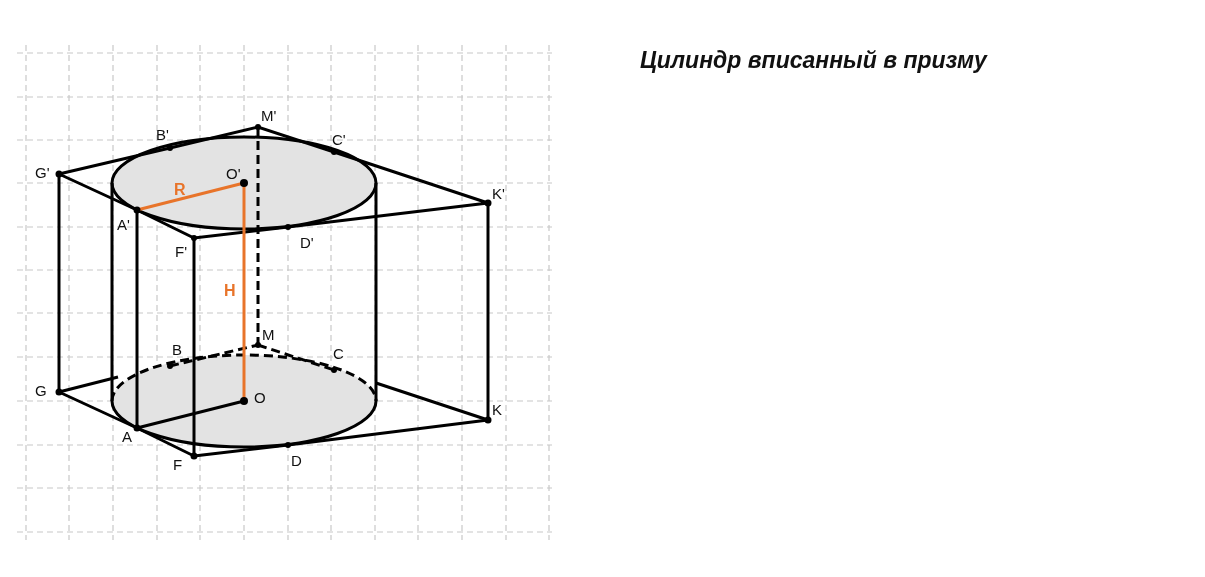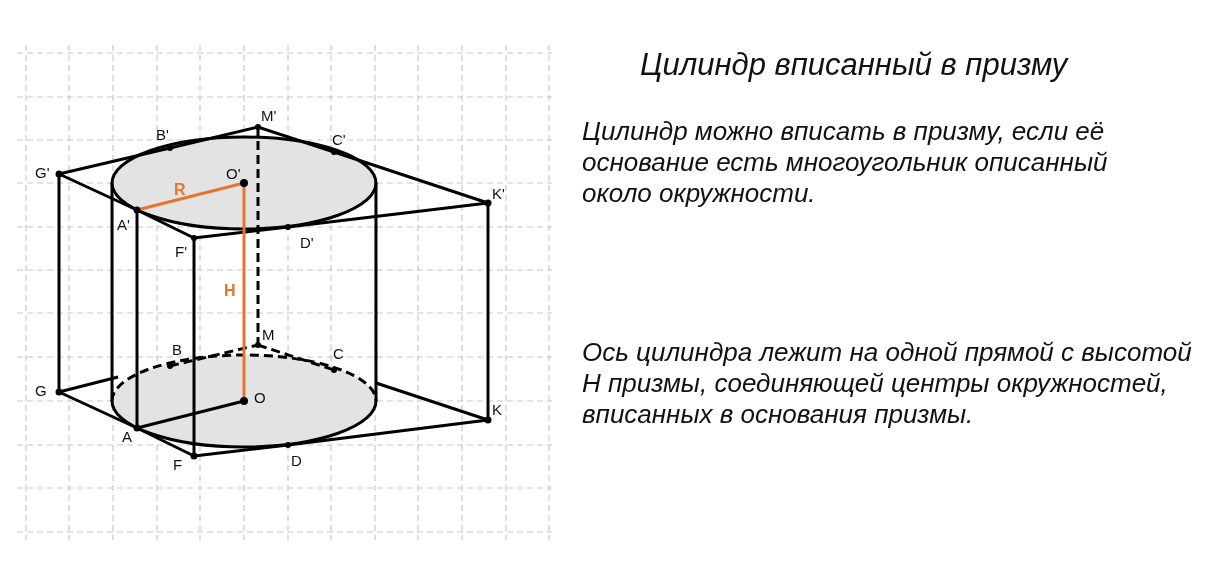--- a/index.html
+++ b/index.html
@@ -2,21 +2,21 @@
 <html><head>
 <meta charset="utf-8">
 <style>
   html, body { margin:0; padding:0; background:#ffffff; }
   body { width:1205px; height:577px; position:relative; overflow:hidden; font-family:"Liberation Sans", sans-serif; }
   #figure { position:absolute; left:0; top:0; width:580px; height:577px; }
   #figure svg { position:absolute; left:0; top:0; }
   .pt-label { font-family:"Liberation Sans", sans-serif; font-size:15px; fill:#111; }
   .orange-label { font-family:"Liberation Sans", sans-serif; font-size:16px; font-weight:bold; fill:#e8742a; }
   .text-panel { position:absolute; left:582px; top:0; width:620px; height:577px; color:#111; }
-  .title { position:absolute; left:58px; top:47px; font-size:31px; font-weight:normal; font-style:italic; white-space:nowrap; }
+  .title { position:absolute; left:58px; top:47px; font-size:23px; font-weight:bold; font-style:italic; white-space:nowrap; }
   .para { position:absolute; left:0; font-size:26px; font-style:italic; line-height:31px; }
   .para b { font-weight:bold; }
   #p1 { top:116px; width:600px; }
   #p2 { top:238px; left:7px; width:600px; }
   #p3 { top:337px; width:620px; }
 </style>
 </head>
 <body>
 
 <div id="figure">
@@ -131,15 +131,13 @@
     <text class="pt-label" x="122" y="442">A</text>
     <text class="pt-label" x="254" y="403">O</text>
 
     <text class="orange-label" x="174" y="195">R</text>
     <text class="orange-label" x="224" y="296">H</text>
   </svg>
 </div>
 
 <div class="text-panel">
   <div class="title">Цилиндр вписанный в призму</div>
-  <div class="para" id="p1">Цилиндр можно вписать в призму, если её основание есть многоугольник описанный около окружности.</div>
-  <div class="para" id="p3">Ось цилиндра лежит на одной прямой с высотой H призмы, соединяющей центры окружностей, вписанных в основания призмы.</div>
 </div>
 
 </body></html>

